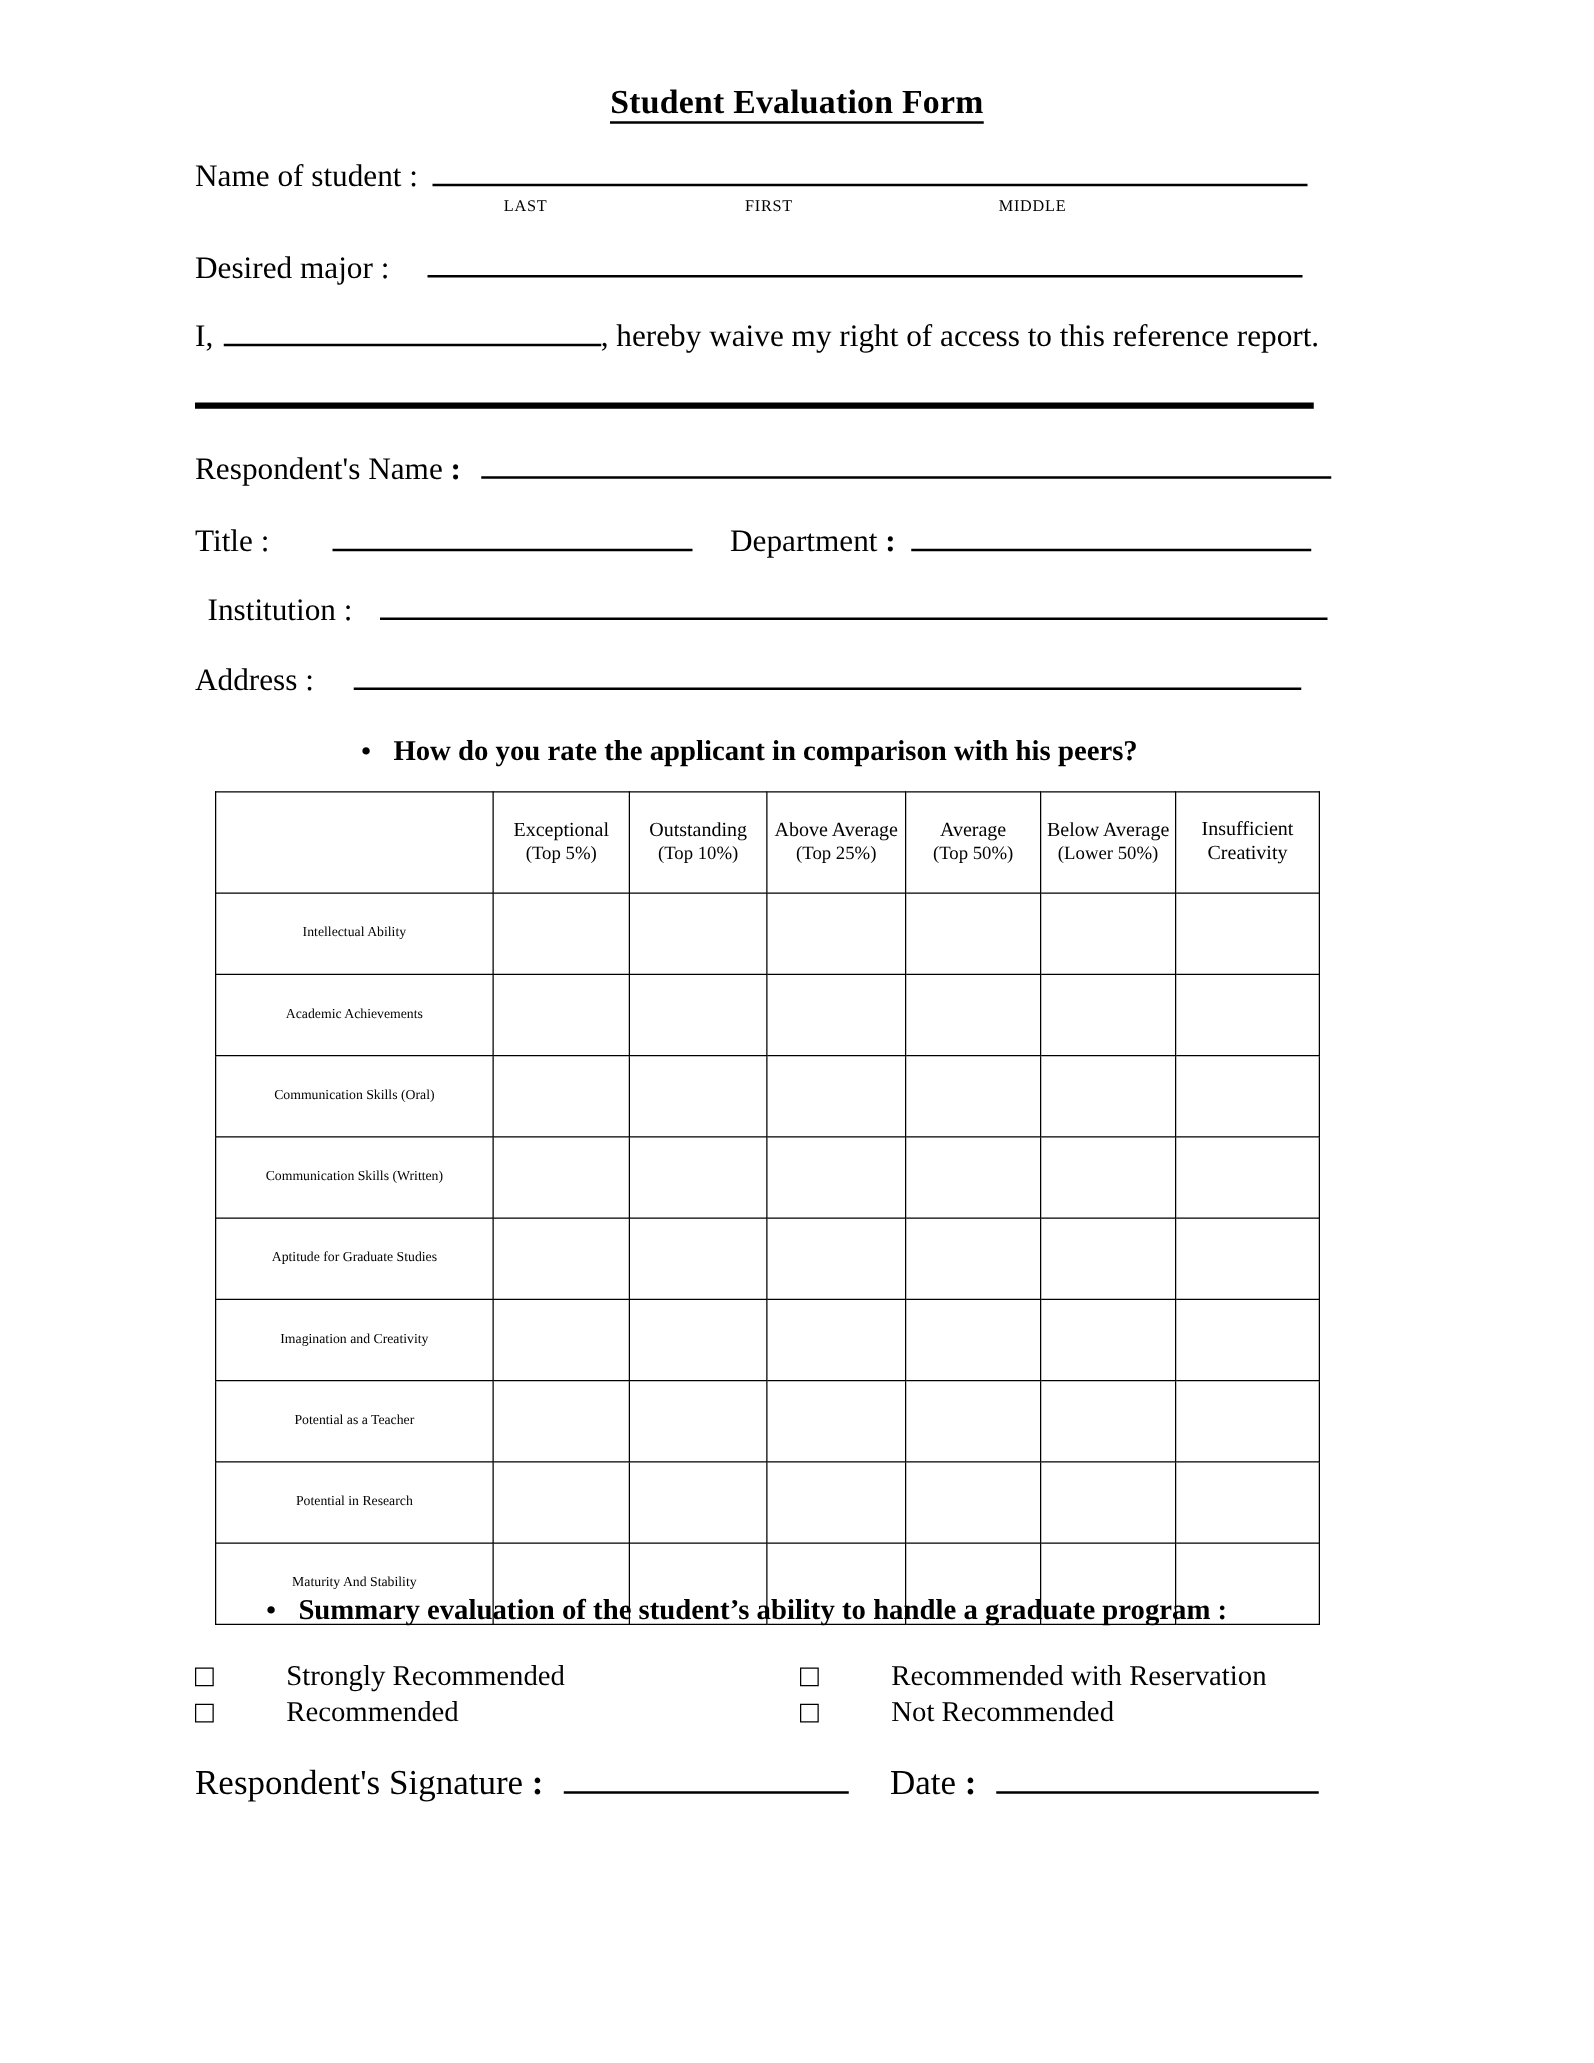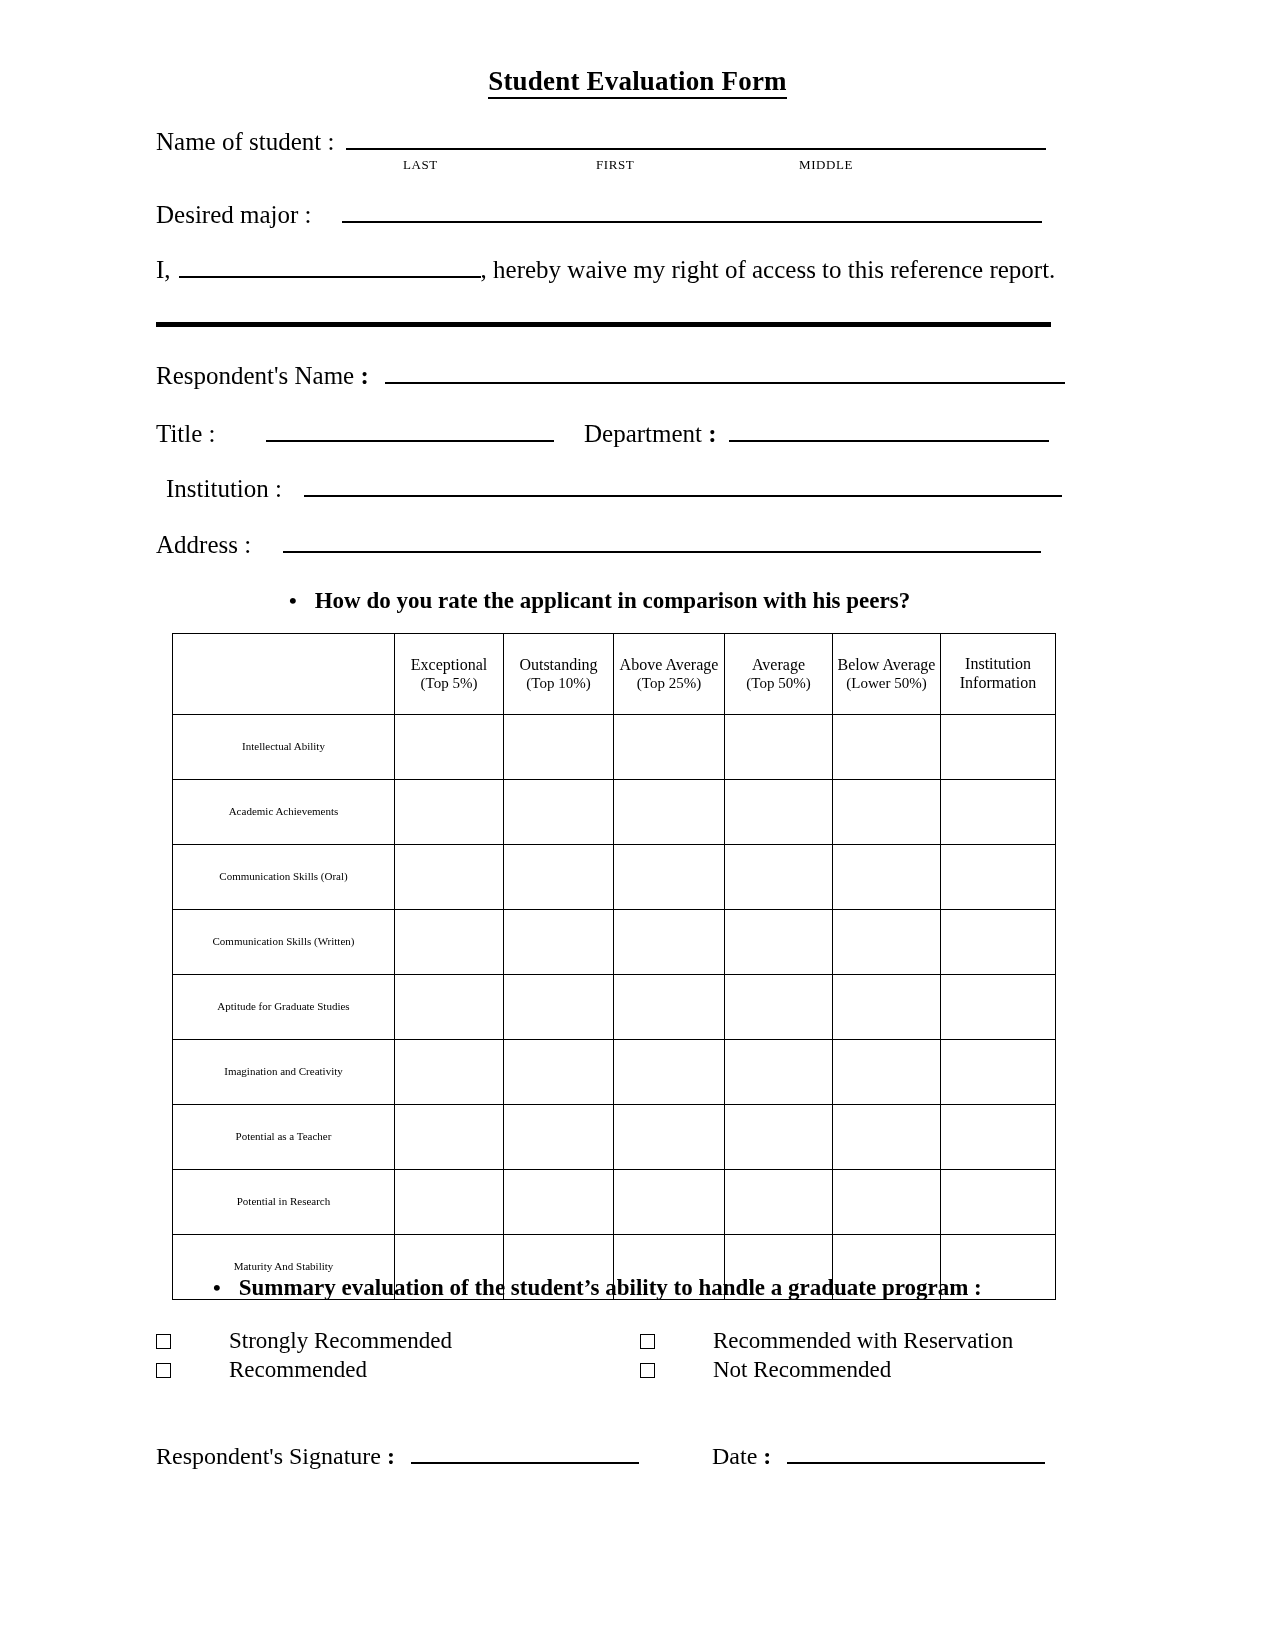--- a/index.html
+++ b/index.html
@@ -148,22 +148,21 @@
     margin-right: 22px;
     flex: none;
   }
 
   
   .sig-row {
     position: absolute;
     display: flex;
     align-items: baseline;
     white-space: nowrap;
-    font-size: 24px;
-    margin-top: 32px;
+    font-size: 28px;
   }
 </style>
 </head>
 <body>
 
 <div class="page">
 
   <div class="title">
     <span>Student Evaluation Form</span>
   </div>
@@ -245,21 +244,21 @@
         </th>
         <th>
           <span>Average</span>
           <span class="pct">(Top 50%)</span>
         </th>
         <th>
           <span>Below Average</span>
           <span class="pct">(Lower 50%)</span>
         </th>
         <th>
-          <span>Institution Information</span>
+          <span>Insufficient Creativity</span>
         </th>
       </tr>
     </thead>
     <tbody>
       <tr>
         <td class="rowlabel">Intellectual Ability</td>
         <td class="cell"></td>
         <td class="cell"></td>
         <td class="cell"></td>
         <td class="cell"></td>

